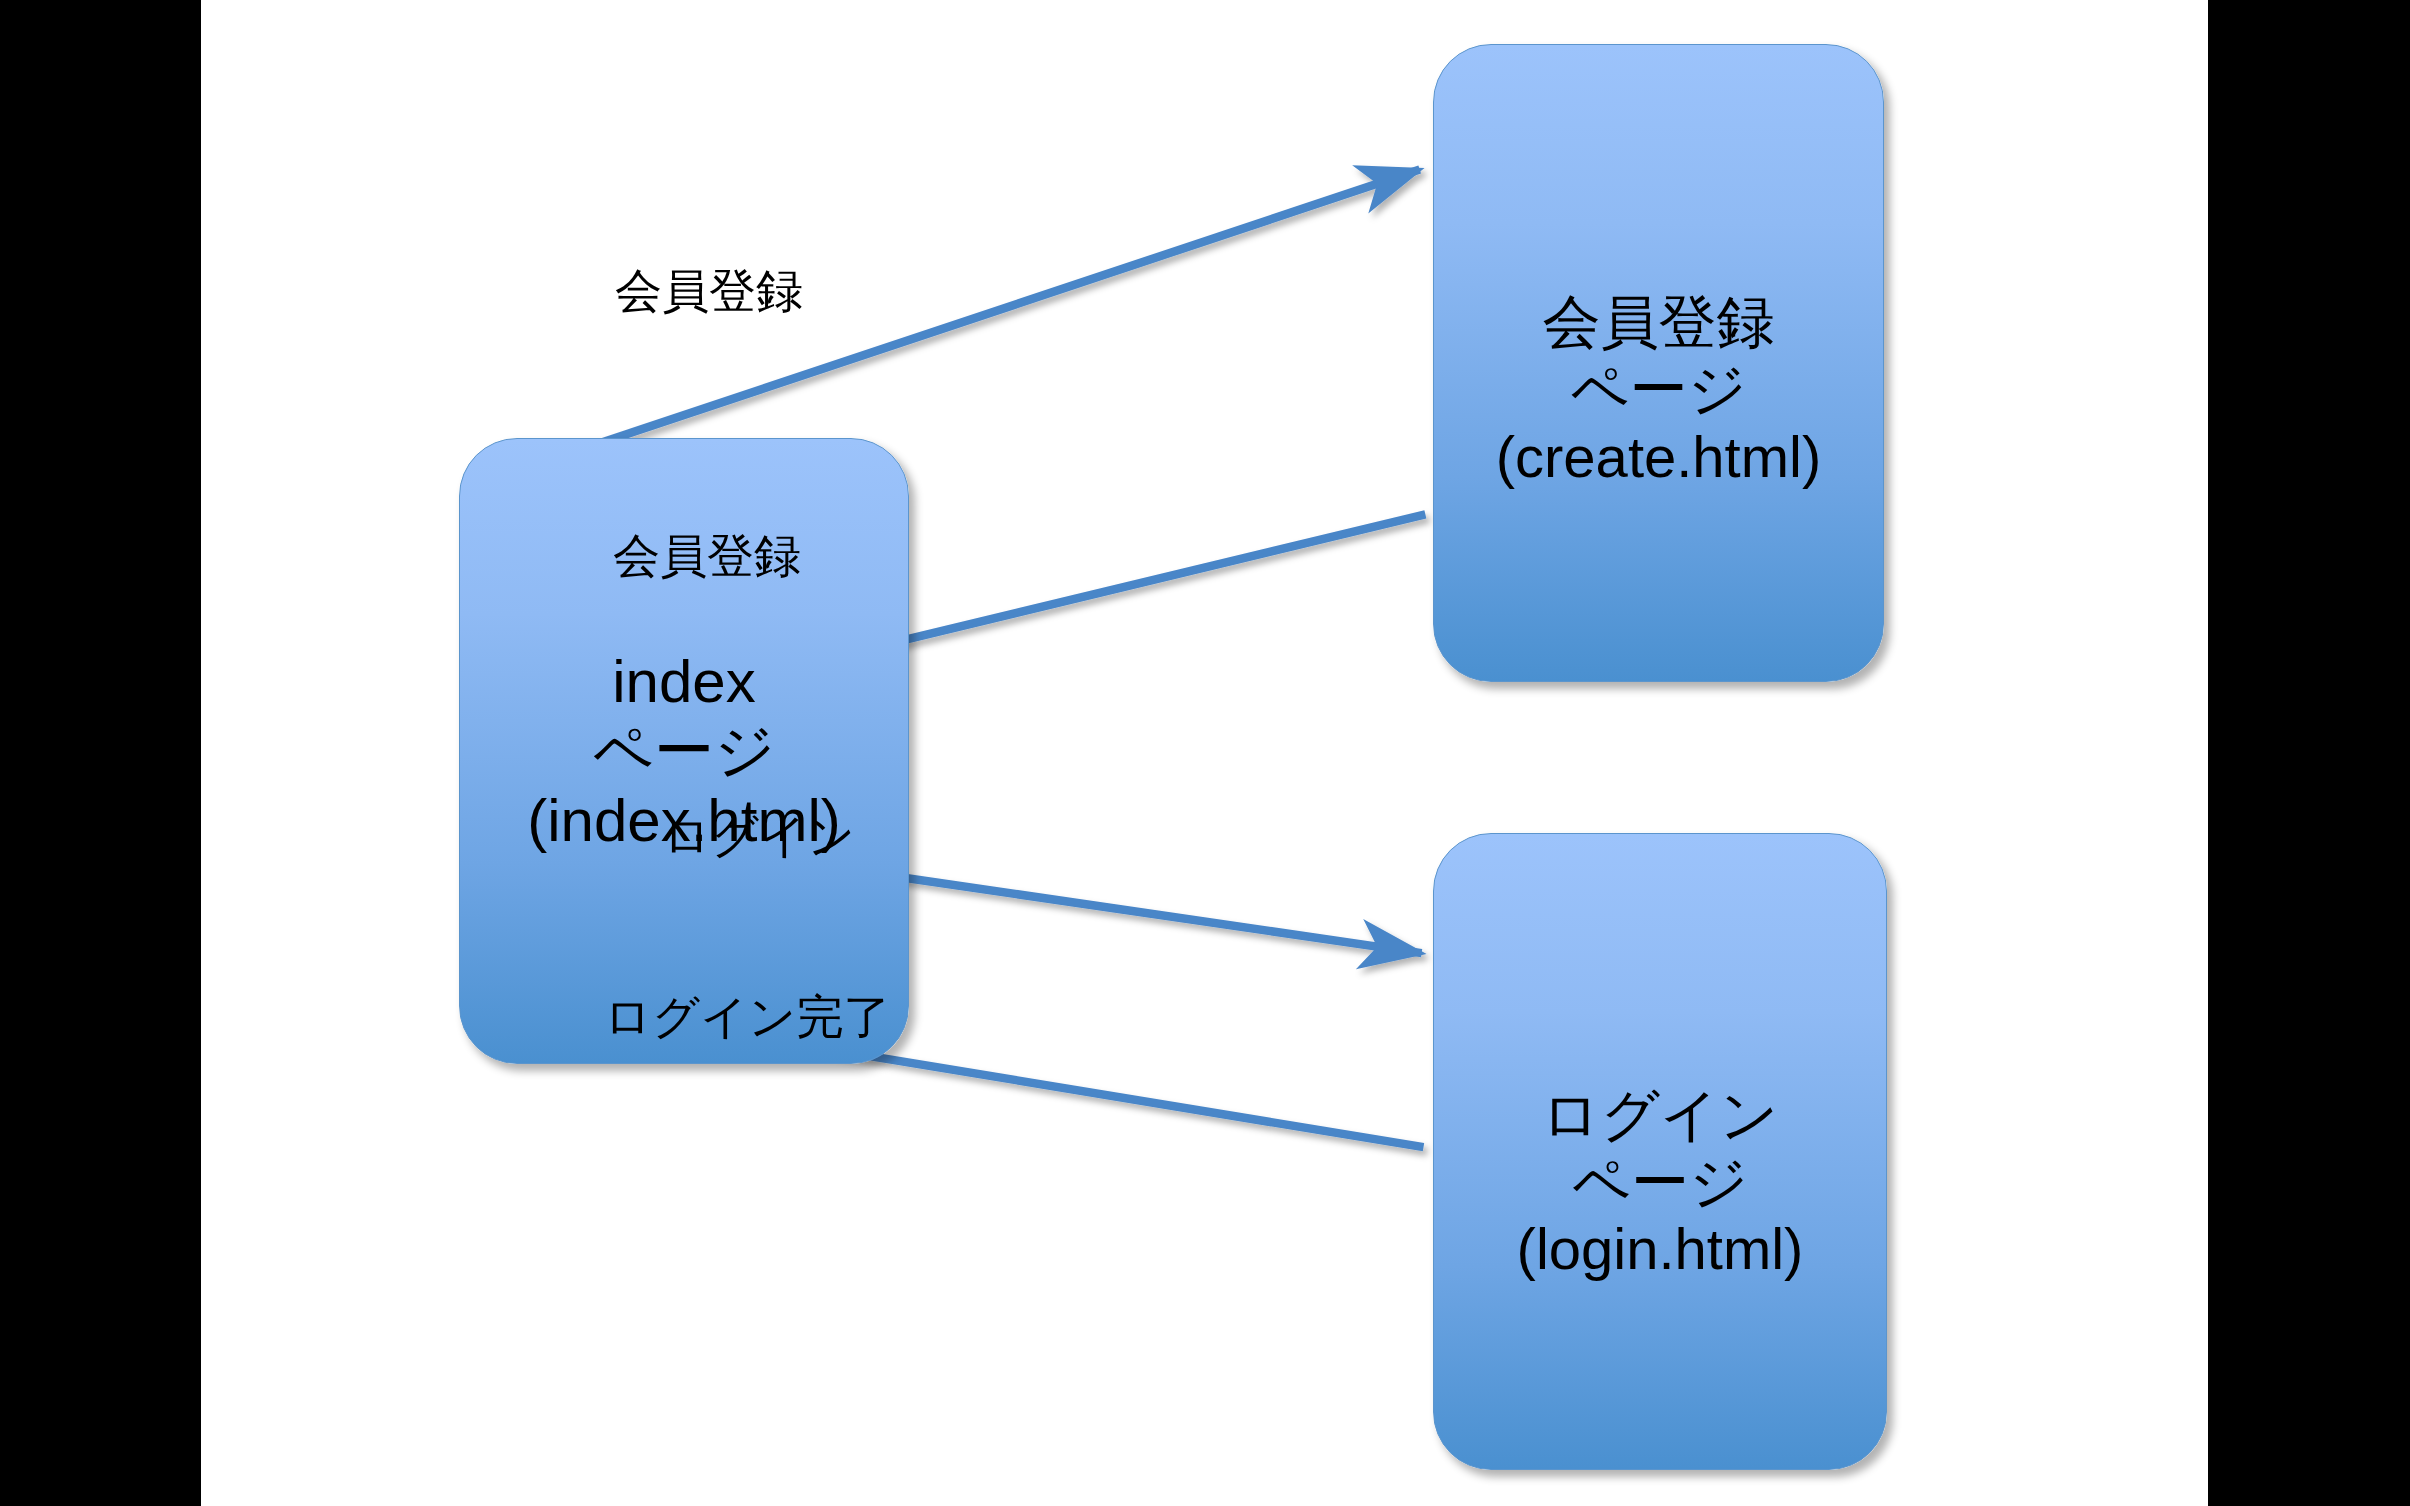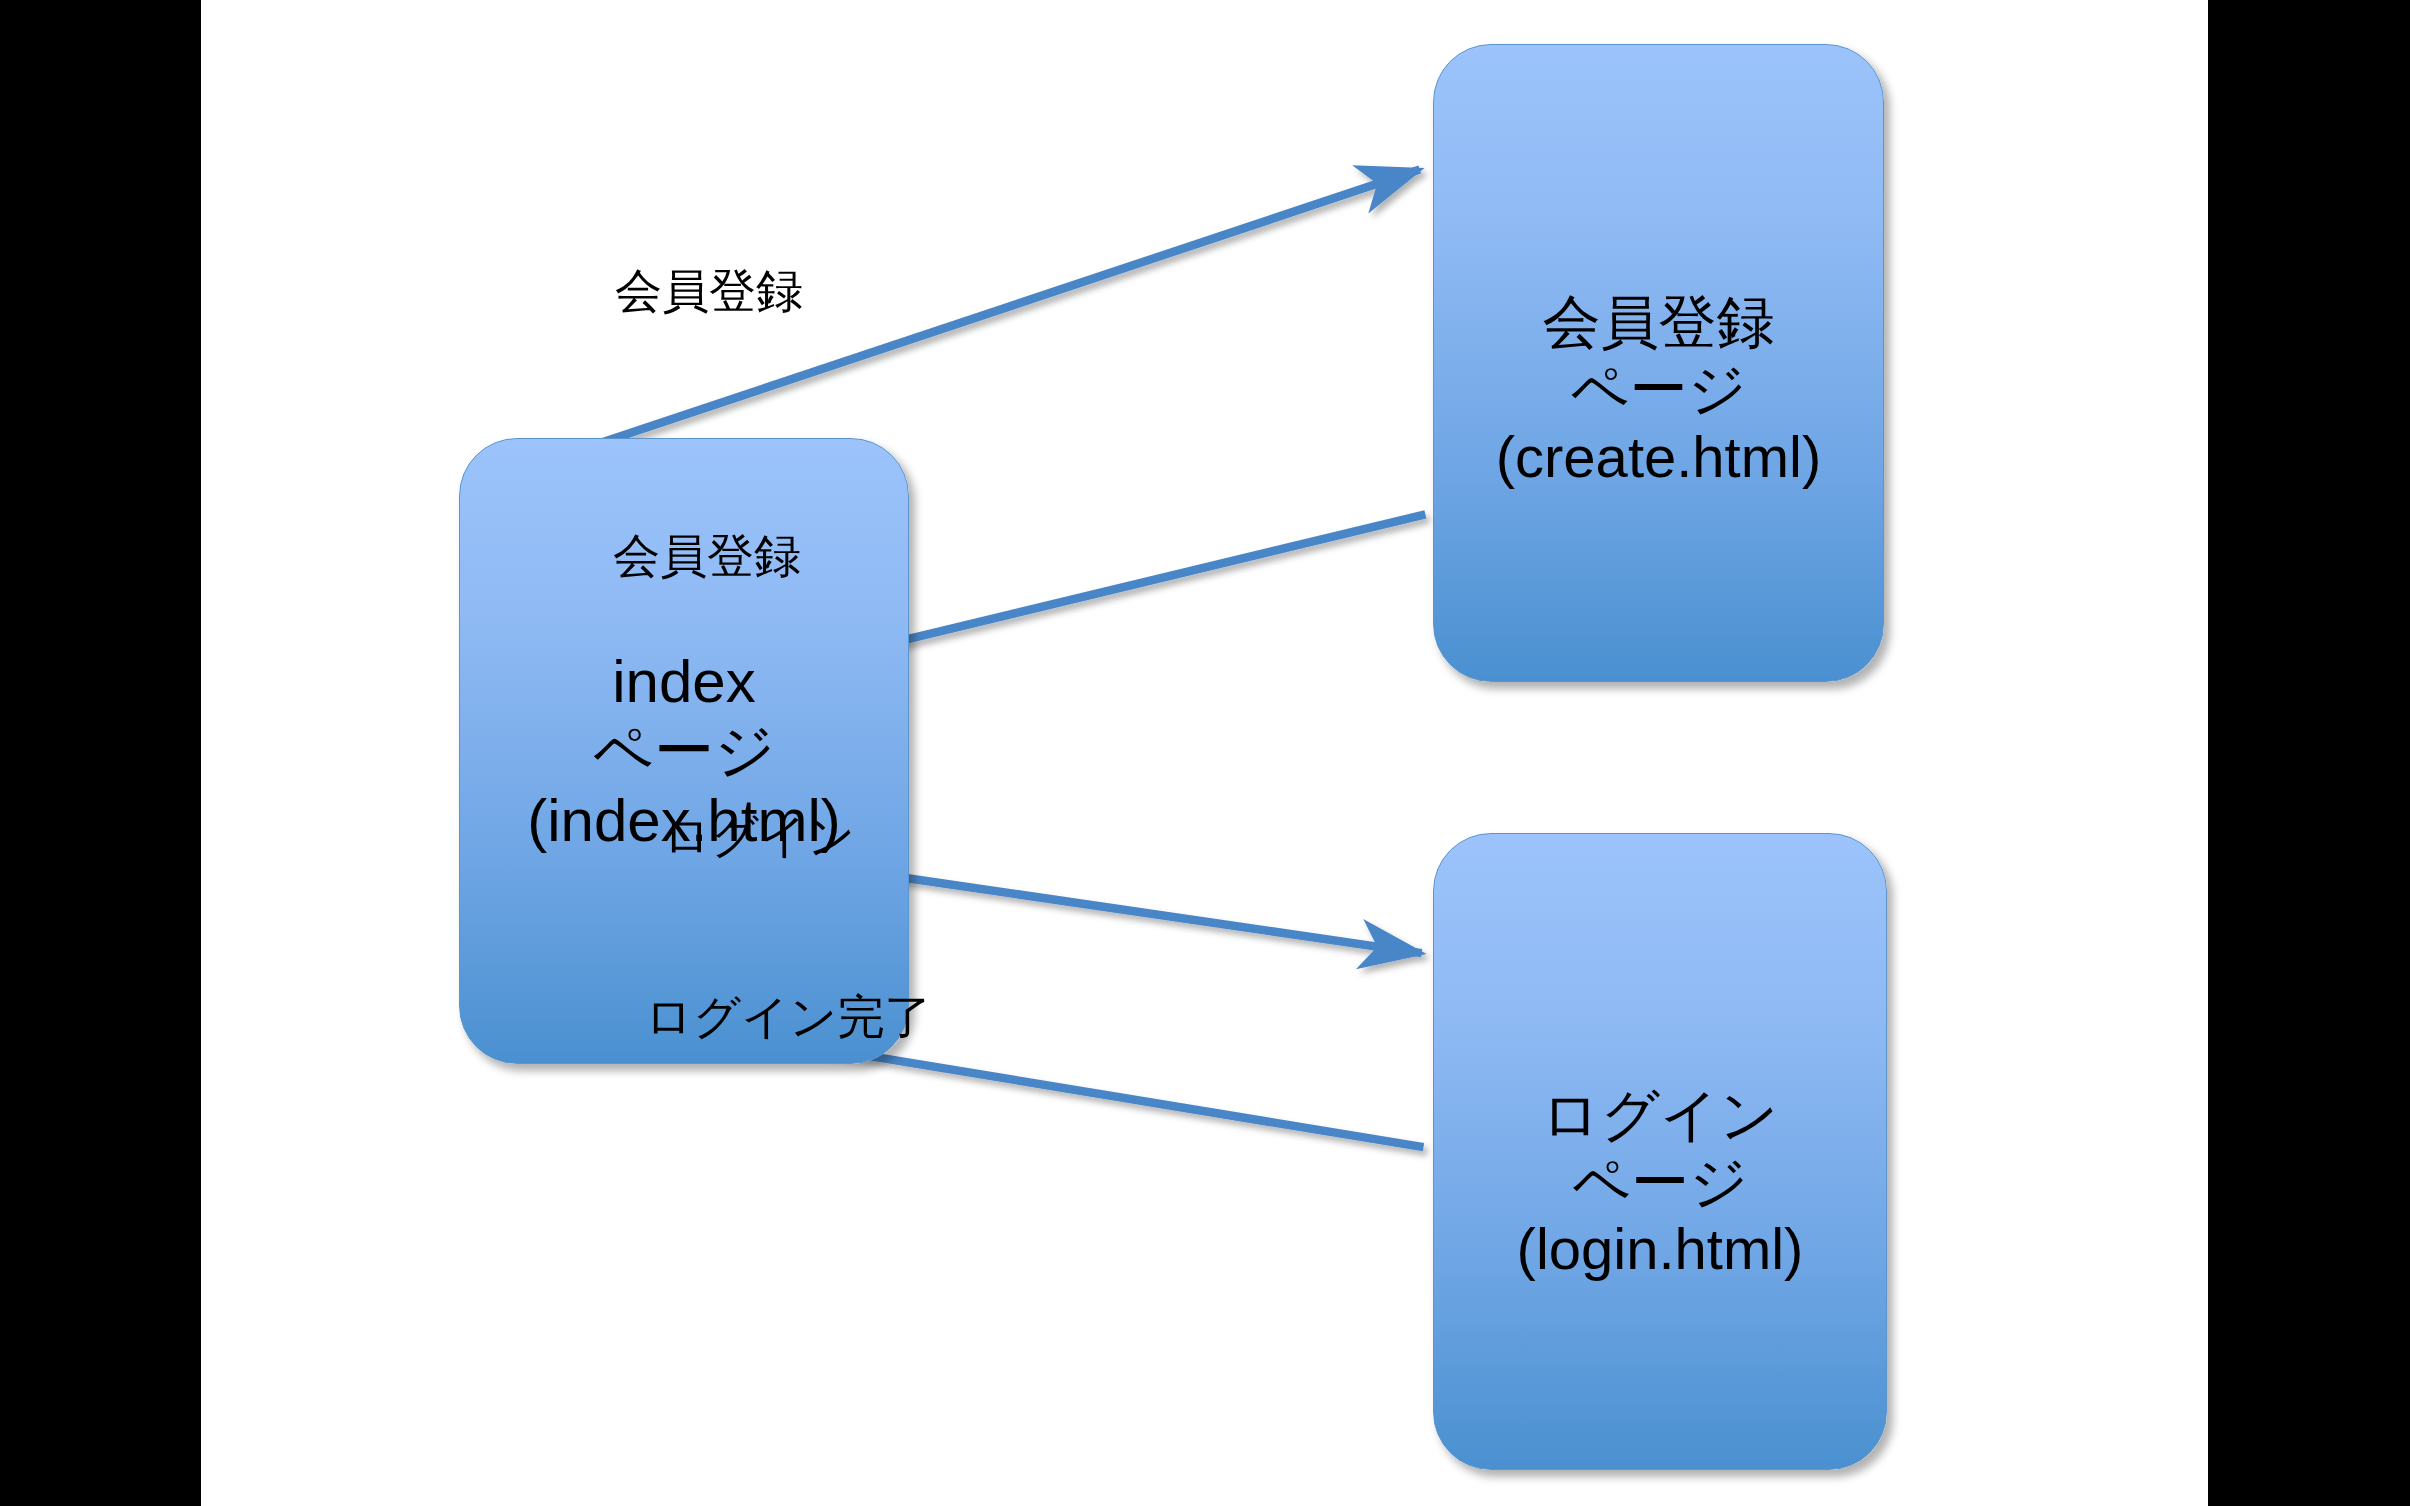--- a/index.html
+++ b/index.html
@@ -77,21 +77,21 @@
   .edge-label {
     position: absolute;
     color: #000000;
     font-size: 47px;
     line-height: 1;
     white-space: nowrap;
   }
   #edge-label-register        { left: 414px; top: 267px; }
   #edge-label-register-done   { left: 412px; top: 532px; }
   #edge-label-login           { left: 462px; top: 812px; }
-  #edge-label-login-done      { left: 444px; top: 993px; }
+  #edge-label-login-done      { left: 403px; top: 993px; }
 </style>
 </head>
 <body>
 
 <div id="stage">
 
   <div id="canvas">
 
     <svg id="arrow-layer" viewBox="0 0 2132 1600" width="2008" height="1507" xmlns="http://www.w3.org/2000/svg">
       <defs>

